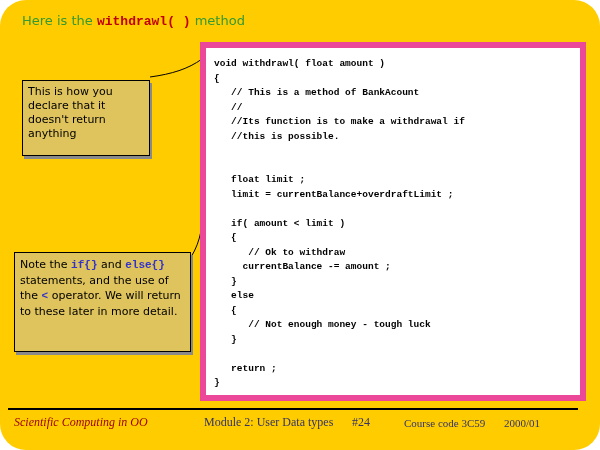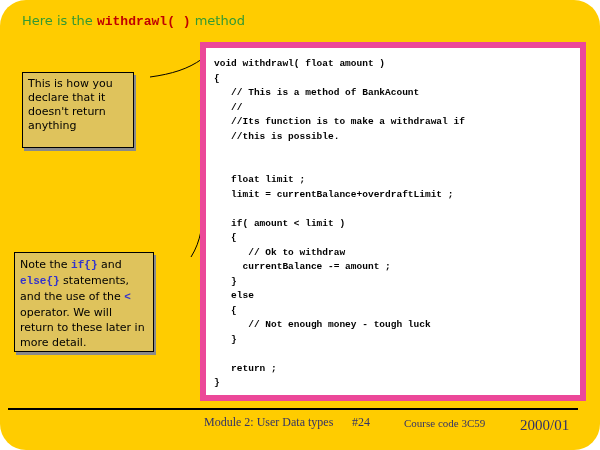--- a/index.html
+++ b/index.html
@@ -21,22 +21,22 @@
   }
 
   .connectors { position: absolute; left: 0; top: 0; pointer-events: none; }
   .connectors path { stroke: #000; stroke-width: 1; fill: none; }
 
   .callout {
     position: absolute; background: var(--callout-bg, #DFC35C);
     border: 1px solid #000; box-shadow: 2px 3px 0 #8a8a8a;
     font-size: 11px; line-height: 14px; color: #000; padding: 4px 5px;
   }
-  .callout1 { left: 22px; top: 72px; width: 112px; height: 76px; }
-  .callout2 { left: 14px; top: 252px; width: 140px; height: 100px; line-height: 15px; }
+  .callout1 { left: 22px; top: 80px; width: 128px; height: 76px; }
+  .callout2 { left: 14px; top: 252px; width: 177px; height: 100px; line-height: 15px; }
   .tok {
     font-family: "Liberation Mono", monospace; font-weight: bold;
     color: var(--token-blue, #3333CC);
   }
 
   .codebox {
     position: absolute; left: 200px; top: 42px; width: 386px; height: 359px;
     background: #ffffff; border: 6px solid #ec4899; padding: 9px 4px 0 8px;
     overflow: hidden;
   }
@@ -50,21 +50,21 @@
     background: #000;
   }
   .footer-item {
     position: absolute; font-family: "Liberation Serif", serif;
     font-size: 12px; color: var(--footer-blue, #333366); white-space: pre;
   }
   .footer-course-title { left: 14px; top: 415px; font-style: italic; color: var(--footer-maroon, #990000); }
   .footer-module { left: 204px; top: 415px; }
   .footer-page { left: 352px; top: 415px; }
   .footer-course-code { left: 404px; top: 417px; font-size: 11px; }
-  .footer-year { left: 520px; top: 417px; font-size: 15px; }
+  .footer-year { left: 504px; top: 417px; font-size: 11px; }
 </style>
 </head>
 <body>
 
 <div class="slide">
 
   <div class="title"><span>Here is the </span><span class="method">withdrawl( )</span><span> method</span></div>
 
   <svg class="connectors" width="600" height="450" viewBox="0 0 600 450">
     <path d="M150,77 C172,74 188,69 202,59"></path>
@@ -97,18 +97,19 @@
         <div class="code-line">   {</div>
         <div class="code-line">      // Not enough money - tough luck</div>
         <div class="code-line">   }</div>
         <div class="code-line"> </div>
         <div class="code-line">   return ;</div>
         <div class="code-line">}</div>
       </div>
   </div>
 
   <div class="footer-rule"></div>
+  <div class="footer-item footer-course-title">Scientific Computing in OO</div>
   <div class="footer-item footer-module">Module 2: User Data types</div>
   <div class="footer-item footer-page">#24</div>
   <div class="footer-item footer-course-code">Course code 3C59</div>
   <div class="footer-item footer-year">2000/01</div>
 
 </div>
 
 </body></html>

